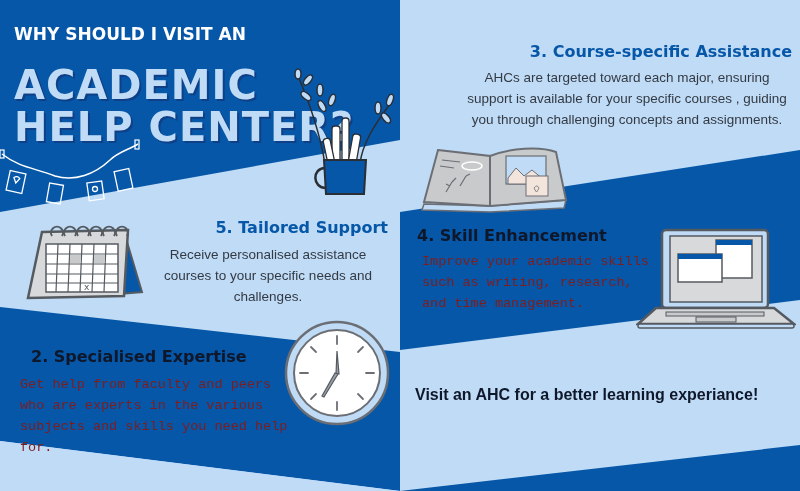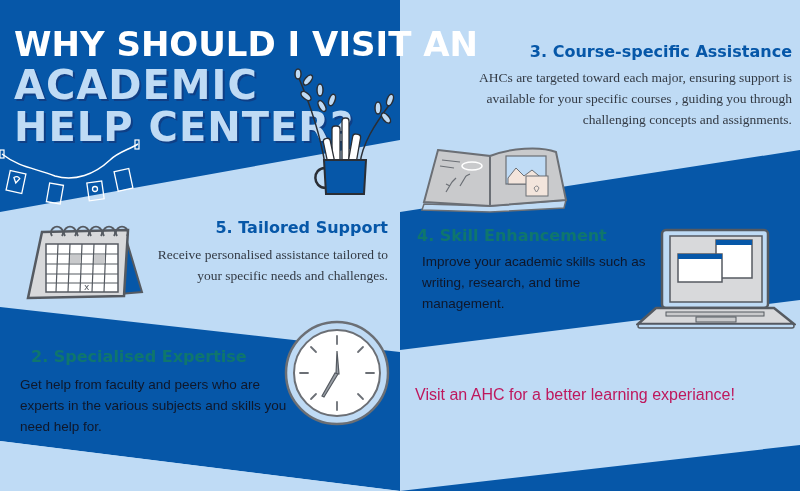--- a/index.html
+++ b/index.html
@@ -1,28 +1,28 @@
 <!DOCTYPE html>
 <html><head>
 <meta charset="utf-8">
 <style>
   html, body { margin: 0; padding: 0; }
   body { width: 800px; height: 491px; overflow: hidden; background: #bfdbf5; position: relative; font-family: "DejaVu Sans", sans-serif; }
   .bg { position: absolute; left: 0; top: 0; width: 800px; height: 491px; }
   .abs { position: absolute; }
-  .title-line1 { left: 14px; top: 24px; font-family: "DejaVu Sans", sans-serif; font-weight: 900; font-size: 34px; color: #ffffff; letter-spacing: 0px; white-space: nowrap; transform: scaleX(1.0); }
+  .title-line1 { left: 14px; top: 24px; font-family: "DejaVu Sans", sans-serif; font-weight: 900; font-size: 17px; color: #ffffff; letter-spacing: 0px; white-space: nowrap; transform: scaleX(1.0); }
   .title-line2, .title-line3 { font-family: "DejaVu Sans", sans-serif; font-weight: 900; font-size: 40px; color: #bfdbf5; white-space: nowrap; letter-spacing: 1px; text-shadow: 2px 2px 0 #0f3f86; }
   .title-line2 { left: 14px; top: 62px; }
   .title-line3 { left: 14px; top: 104px; }
   .h-dark { font-family: "DejaVu Sans", sans-serif; font-weight: 900; font-size: 16px; color: #0657a8; white-space: nowrap; }
-  .h-light { font-family: "DejaVu Sans", sans-serif; font-weight: 900; font-size: 16px; color: #0f766e; white-space: nowrap; }
-  .p-dark { font-family: Liberation Serif, serif; font-size: 13.5px; line-height: 21px; color: #333a44; }
-  .p-light { font-family: Liberation Sans, sans-serif; font-size: 13.5px; line-height: 21px; color: #0f172a; }
-  .right { text-align: right; }
-  .cta { font-family: "Liberation Sans", sans-serif; font-size: 16px; color: #be185d; white-space: nowrap; }
+  .h-light { font-family: "DejaVu Sans", sans-serif; font-weight: 900; font-size: 16px; color: #0f172a; white-space: nowrap; }
+  .p-dark { font-family: Liberation Sans, sans-serif; font-size: 13.5px; line-height: 21px; color: #333a44; }
+  .p-light { font-family: Liberation Mono, monospace; font-size: 13.5px; line-height: 21px; color: #7f1d1d; }
+  .right { text-align: center; }
+  .cta { font-family: "Liberation Sans", sans-serif; font-size: 16px; color: #0f172a; white-space: nowrap; font-weight: bold; }
 </style>
 </head>
 <body>
 
 <svg class="bg" viewBox="0 0 800 491" width="800" height="491">
   <rect x="0" y="0" width="800" height="491" fill="#bfdbf5"></rect>
 
   <polygon points="0,0 400,0 400,140 0,212" fill="#0657a8"></polygon>
 
   <polygon points="0,307 400,352 400,491 0,441" fill="#0657a8"></polygon>
@@ -70,21 +70,21 @@
     <rect x="42" y="62" width="8" height="44" rx="3"></rect>
     <rect x="52" y="54" width="7" height="52" rx="3"></rect>
     <rect x="60" y="70" width="8" height="36" rx="3" transform="rotate(10 64 88)"></rect>
     <rect x="36" y="74" width="7" height="32" rx="3" transform="rotate(-12 40 90)"></rect>
   </g>
   <path d="M34,96 L76,96 L74,130 L36,130 Z" fill="#0657a8" stroke="#2a2e35" stroke-width="2"></path>
   <path d="M35,104 C22,104 22,124 36,124" fill="none" stroke="#2a2e35" stroke-width="2.5"></path>
 </svg>
 
 <div class="abs h-dark right" style="right:412px;top:218px">5. Tailored Support</div>
-<div class="abs p-dark right" style="right:412px;top:244px;width:240px">Receive personalised assistance tailored to your specific needs and challenges.</div>
+<div class="abs p-dark right" style="right:412px;top:244px;width:240px">Receive personalised assistance courses to your specific needs and challenges.</div>
 
 <svg class="abs" style="left:24px;top:216px" width="122" height="86" viewBox="0 0 122 86">
   <path d="M100,16 L118,76 L96,78 Z" fill="#0657a8" stroke="#555a61" stroke-width="2"></path>
   <path d="M18,16 L104,14 L100,80 L4,82 Z" fill="#d8d9db" stroke="#555a61" stroke-width="2.5"></path>
   <g fill="#ffffff" stroke="#555a61" stroke-width="1.5">
     <rect x="22" y="28" width="72" height="48"></rect>
   </g>
   <g stroke="#555a61" stroke-width="1.2">
     <line x1="22" y1="38" x2="94" y2="38"></line>
     <line x1="22" y1="48" x2="94" y2="48"></line>

